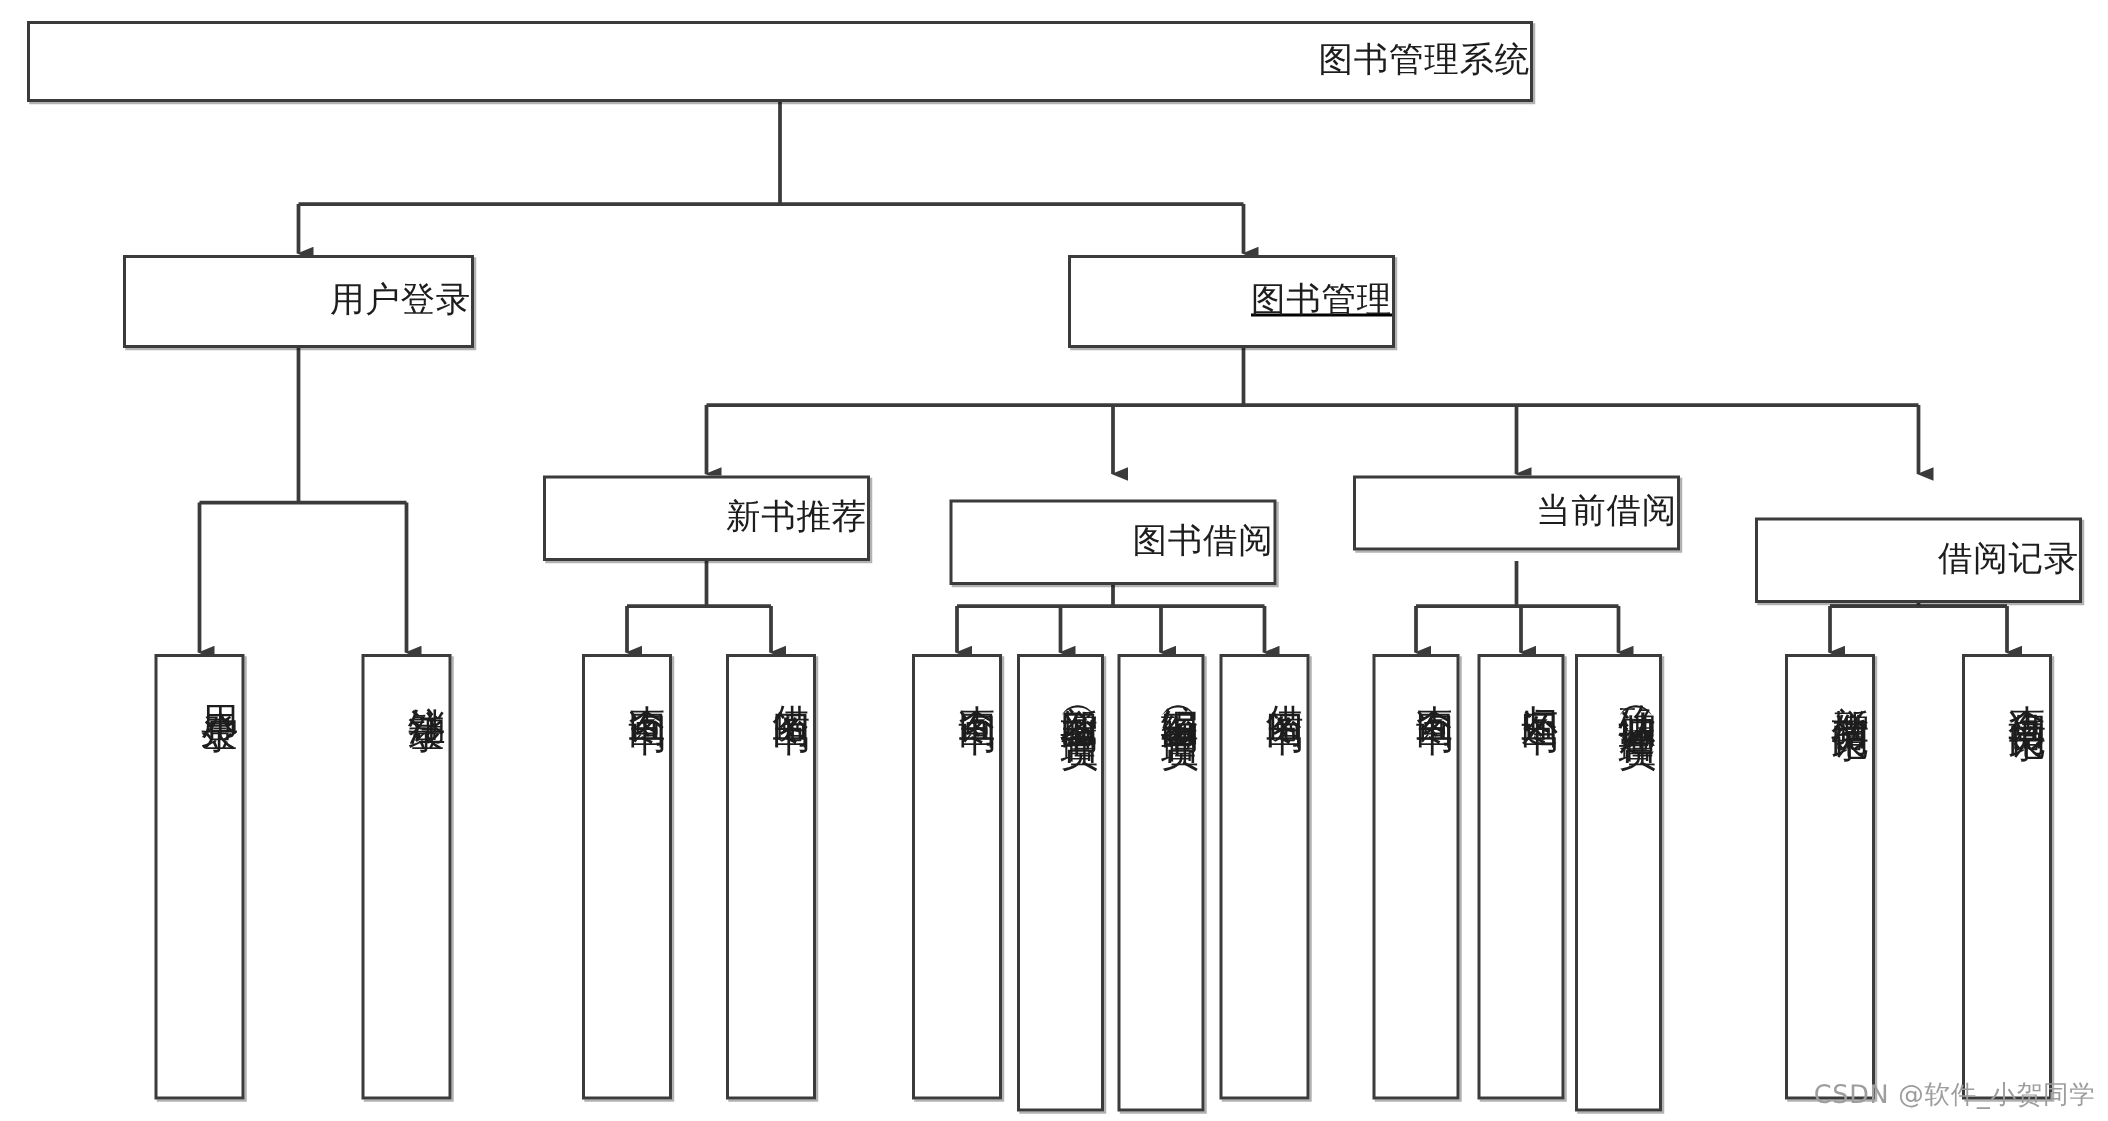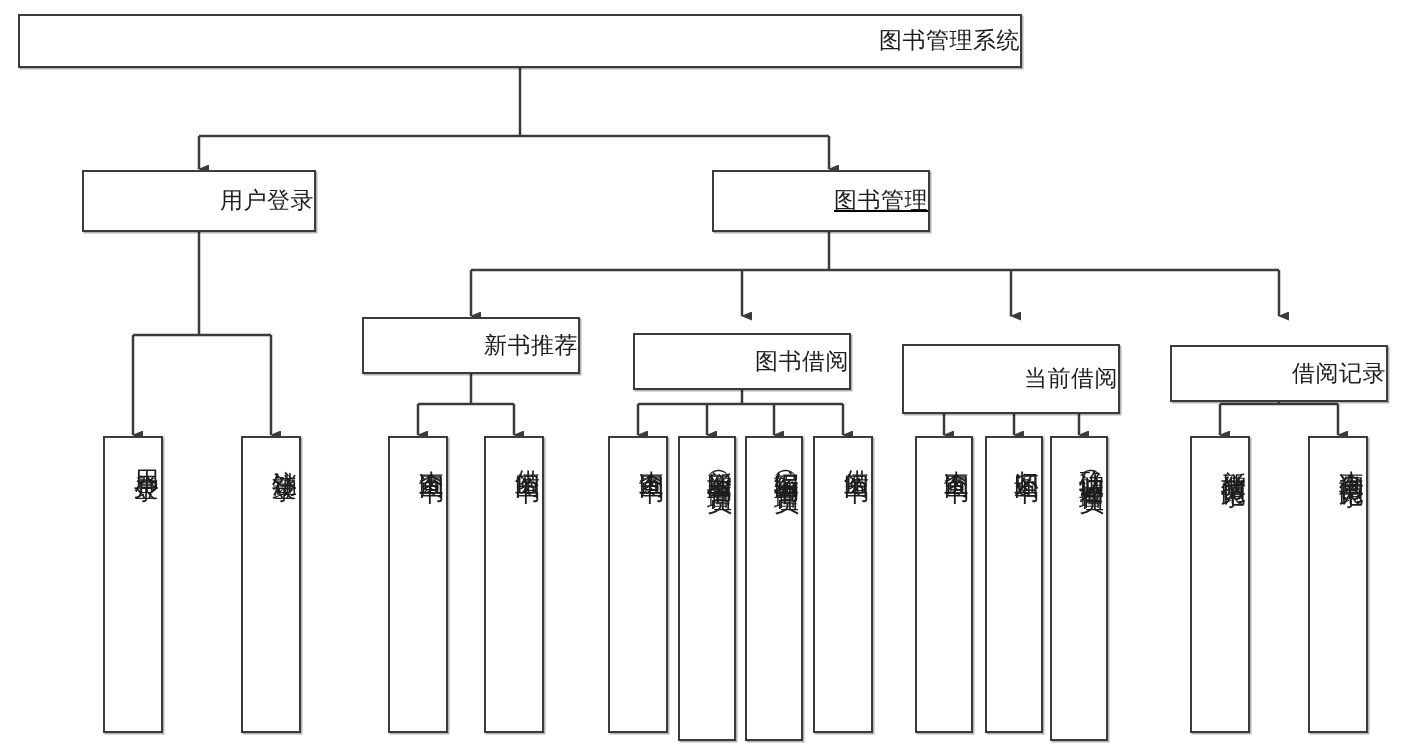--- a/index.html
+++ b/index.html
@@ -122,21 +122,21 @@
       </div>
       <div class="node horizontal" style="left: 712px; top: 170px; width: 218px; height: 62px; text-decoration: underline;">
         <span class="node-label">图书管理</span>
       </div>
       <div class="node horizontal" style="left: 362px; top: 317px; width: 218px; height: 57px;">
         <span class="node-label">新书推荐</span>
       </div>
       <div class="node horizontal" style="left: 633px; top: 317px; width: 218px; height: 57px; margin-top: 16px;">
         <span class="node-label">图书借阅</span>
       </div>
-      <div class="node horizontal" style="left: 902px; top: 317px; width: 218px; height: 70px; margin-top: 27px;">
+      <div class="node horizontal" style="left: 902px; top: 317px; width: 218px; height: 50px;">
         <span class="node-label">当前借阅</span>
       </div>
       <div class="node horizontal" style="left: 1170px; top: 317px; width: 218px; height: 57px; margin-top: 28px;">
         <span class="node-label">借阅记录</span>
       </div>
       <div class="node vertical" style="left: 103px; top: 436px; width: 60px; height: 297px;">
         <span class="node-label">用户登录</span>
       </div>
       <div class="node vertical" style="left: 241px; top: 436px; width: 60px; height: 297px;">
         <span class="node-label">注销登录</span>
@@ -168,13 +168,14 @@
       <div class="node vertical" style="left: 1050px; top: 436px; width: 58px; height: 305px;">
         <span class="node-label">确认归还（管理员）</span>
       </div>
       <div class="node vertical" style="left: 1190px; top: 436px; width: 60px; height: 297px;">
         <span class="node-label">新增借阅记录</span>
       </div>
       <div class="node vertical" style="left: 1308px; top: 436px; width: 60px; height: 297px;">
         <span class="node-label">查询借阅记录</span>
       </div>
     </div>
+  <div id="watermark">CSDN @软件_小贺同学</div>
 </div>
 
 </body></html>

